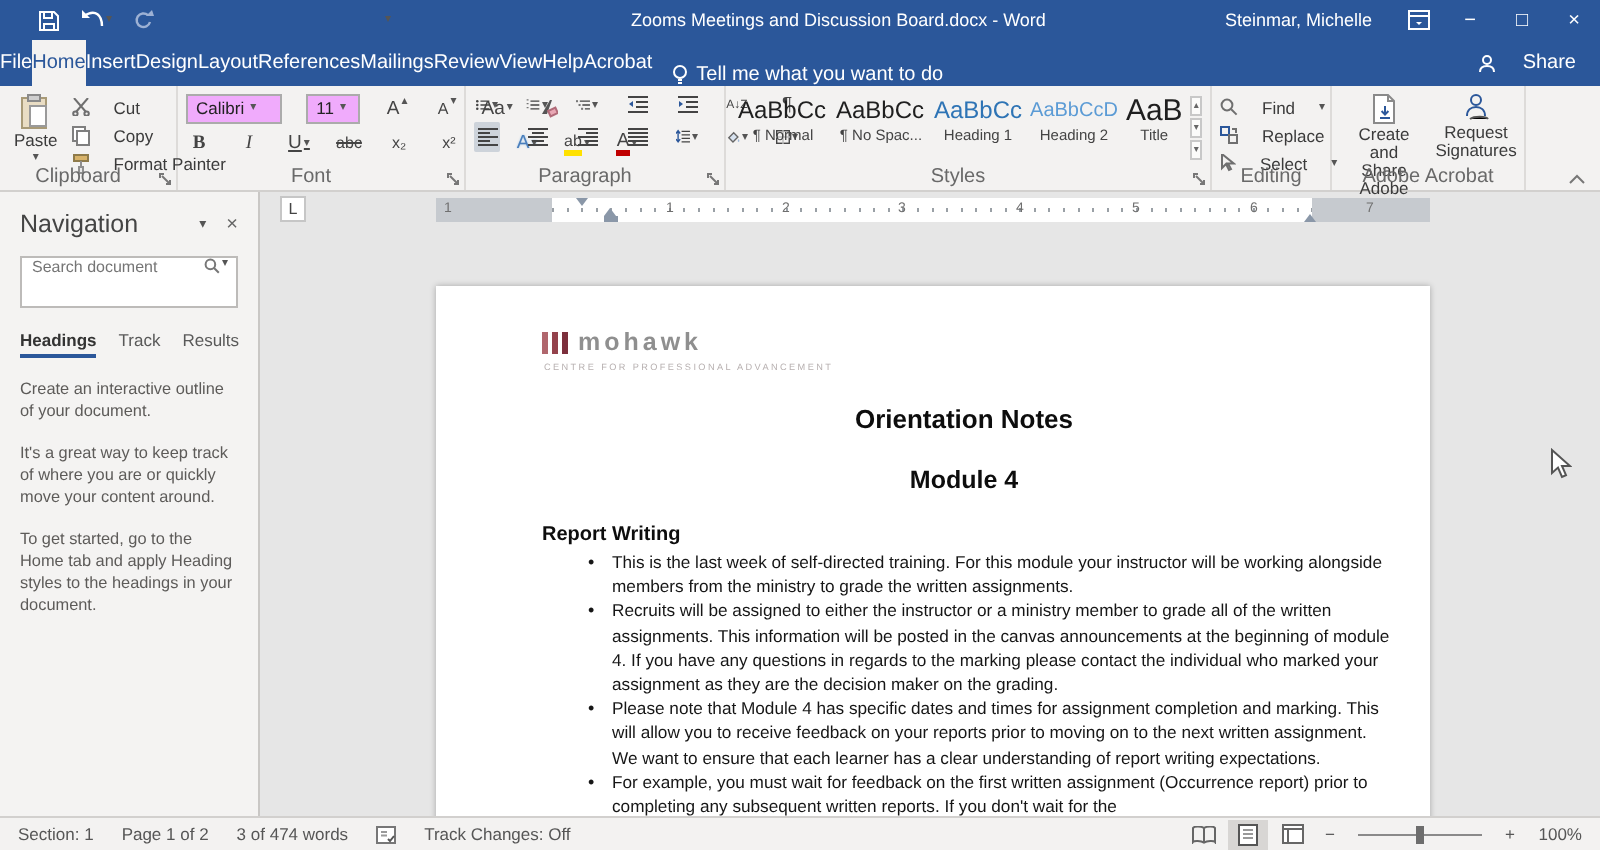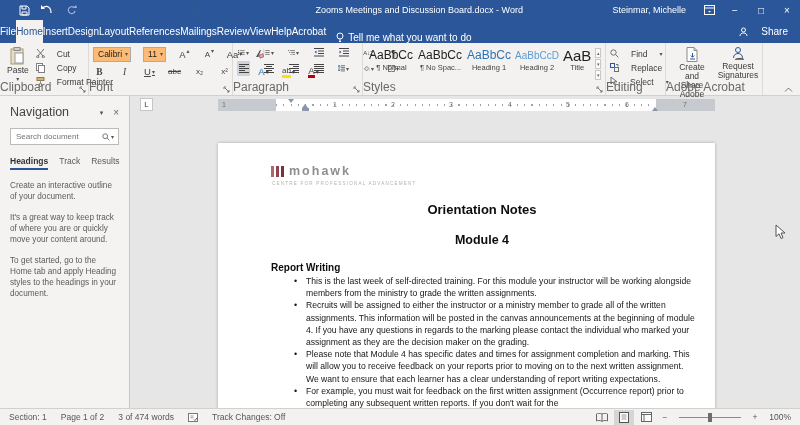--- a/index.html
+++ b/index.html
@@ -15,44 +15,44 @@
 .winbtn{width:26px;height:20px;display:flex;align-items:center;justify-content:center;font-size:10px}
 
 .tabsrow{height:23px;background:#2b579a;display:flex;align-items:stretch;color:#fff;font-size:10px}
 .rtab{padding:0 0;display:flex;align-items:center;cursor:default}
 .rtab.active{background:#f3f2f1;color:#2b579a}
 .tellme{display:flex;align-items:flex-end;gap:4px;padding:0 10px}
 .share{margin-left:auto;display:flex;align-items:center;gap:13px;padding:0 12px}
 
 .ribbon{height:53px;background:#f3f2f1;border-bottom:1px solid #d2d0ce;display:flex;position:relative;font-size:8.5px;color:#3b3b3b}
 .grp{position:relative;border-right:1px solid #dddbd9;padding:3px 4px 11px;display:flex;gap:4px;align-items:flex-start}
-.grp-label{position:absolute;bottom:1px;left:0;right:10px;font-size:12px;color:#696969}
+.grp-label{position:absolute;bottom:1px;left:0;right:10px;text-align:center;font-size:10px;color:#696969}
 .grp-label.full{right:0}
 .launch{position:absolute;right:2px;bottom:2px}
 .stack{display:flex;flex-direction:column;gap:1px}
 .srow{display:flex;align-items:center;gap:12px;height:13px;white-space:nowrap}
 .bigbtn{display:flex;flex-direction:column;align-items:center;justify-content:flex-start;text-align:center;gap:1px;padding:1px 3px;line-height:9px}
-.combo{background:#fdba74;border:1px solid #ababab;height:15px;display:flex;align-items:center;font-size:8.5px;padding:0 2px 0 4px;color:#222;gap:3px}
+.combo{background:#f0abfc;border:1px solid #ababab;height:15px;display:flex;align-items:center;font-size:8.5px;padding:0 12px 0 4px;color:#222;gap:3px}
 .ib{height:15px;min-width:13px;display:flex;align-items:center;justify-content:center;color:#444;font-size:9.5px;gap:1px;padding:0 1px}
 .ib.on{background:#cdd3da;border-radius:1px}
 .caret{font-size:6px;color:#555;line-height:1}
 .vline{width:1px;height:13px;background:#dcdad8;margin:0 1px}
 .stylecard{width:45px;text-align:center;padding-top:2px}
 .sc-sample{font-size:12px;line-height:15px;color:#1f1f1f;white-space:nowrap;overflow:hidden}
 .sc-name{font-size:7.5px;color:#444;white-space:nowrap;overflow:hidden}
 .scrollcol{width:13px;display:flex;flex-direction:column;gap:1px;padding-top:2px}
 .scb{height:10px;border:1px solid #c8c8c8;background:#fbfbfa;display:flex;align-items:center;justify-content:center;font-size:5px;color:#666}
 .hl-ab{border-bottom:3px solid #ffe100;line-height:9px}
 .fc-a{border-bottom:3px solid #c00000;line-height:9px}
 .fx-a{color:#4a7ebb;text-shadow:0 0 1px #9cc3e5}
 
 .navpane{position:absolute;left:0;top:96px;bottom:17px;width:130px;background:#f4f3f2;border-right:1px solid #c9c7c5;padding:9px 10px}
 .nav-head{display:flex;align-items:center;color:#444;font-size:12.5px}
 .nav-head .sp{flex:1}
-.nav-search{margin-top:9px;height:17px;background:#fff;border:1px solid #bdbbb9;display:flex;align-items:center;padding:0 4px 0 5px;gap:1px}
+.nav-search{margin-top:9px;height:26px;background:#fff;border:1px solid #bdbbb9;display:flex;align-items:flex-start;padding:0 4px 0 5px;gap:1px}
 .nav-search input{border:none;outline:none;flex:1;min-width:10px;font-size:8px;font-family:inherit;color:#333}
 .nav-tabs{display:flex;gap:11px;margin-top:11px;font-size:8.5px;color:#595959}
 .ntab{padding-bottom:2px}
 .ntab.active{color:#333;font-weight:bold;border-bottom:2px solid #2b579a}
 .nav-help{margin-top:4px}
 .nav-help p{font-size:8.2px;color:#5d5b59;line-height:11px;margin-top:10px}
 
 .docarea{position:absolute;left:131px;right:0;top:96px;bottom:17px;overflow:hidden}
 .tabsel{position:absolute;left:9px;top:2px;width:13px;height:13px;background:#fff;border:1px solid #c6c6c6;color:#444;font-size:8px;display:flex;align-items:center;justify-content:center}
 .ruler{position:absolute;left:87px;top:3px;width:497px;height:12px;background:#fff}

